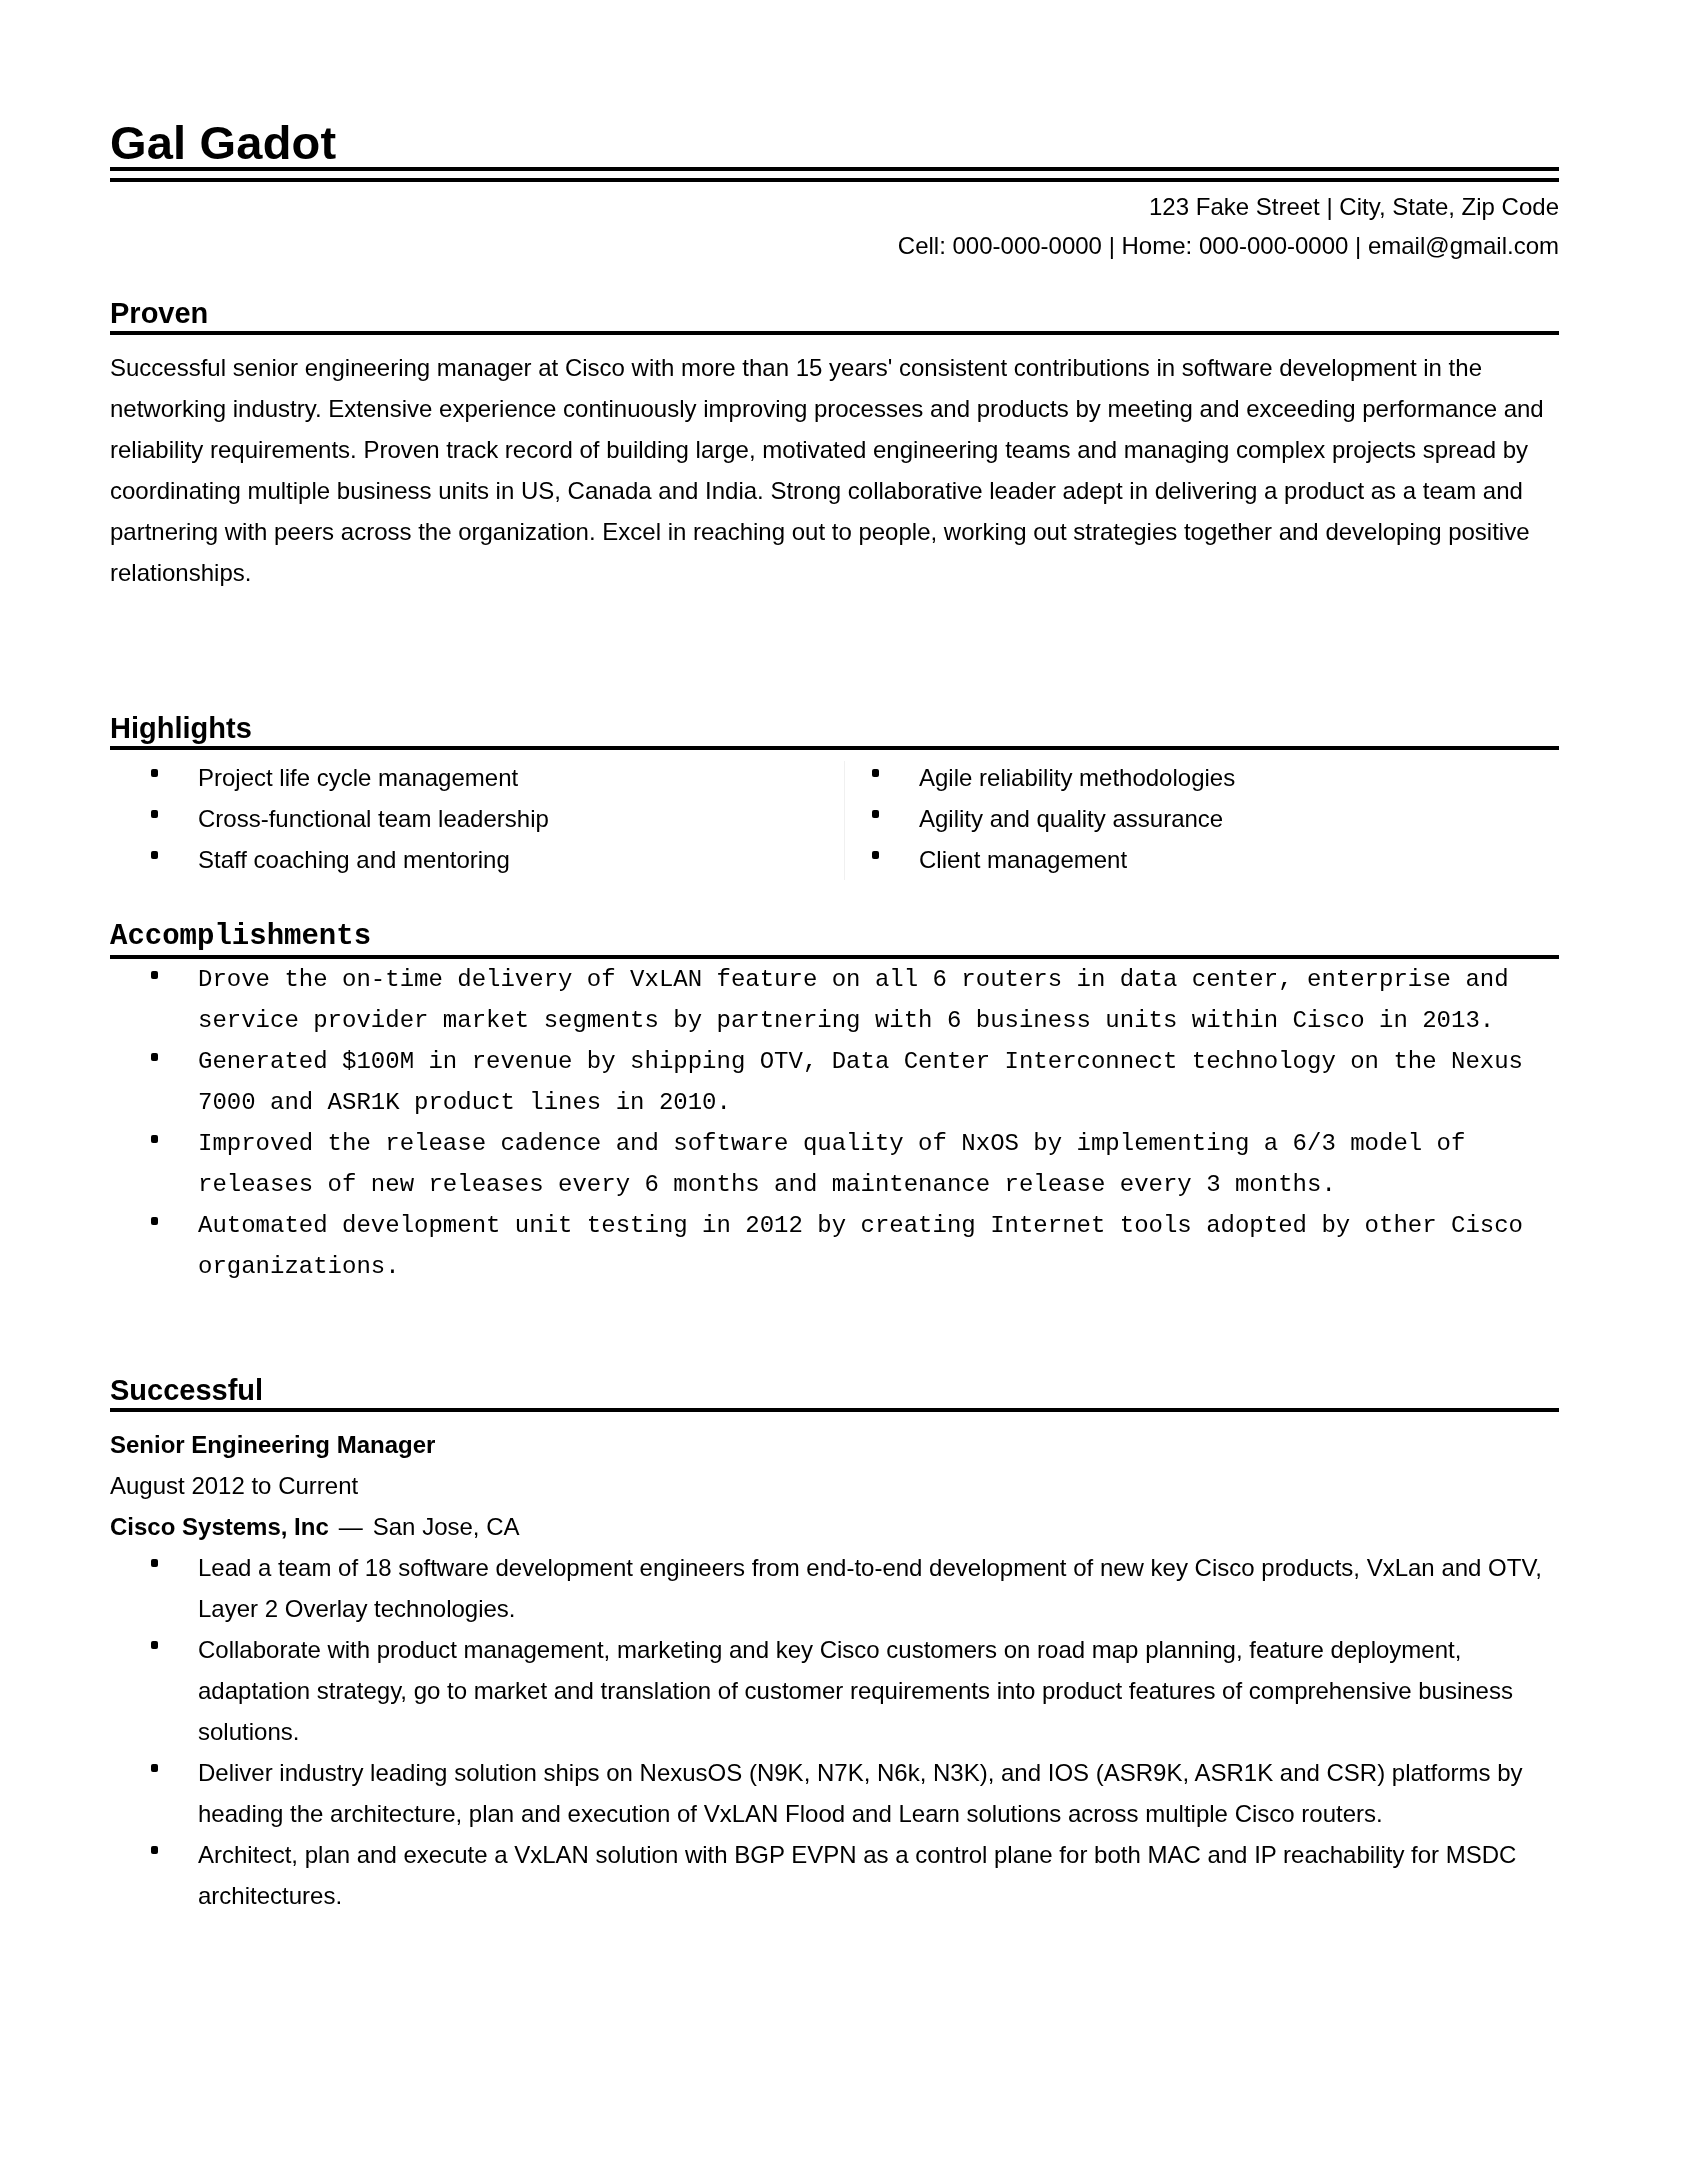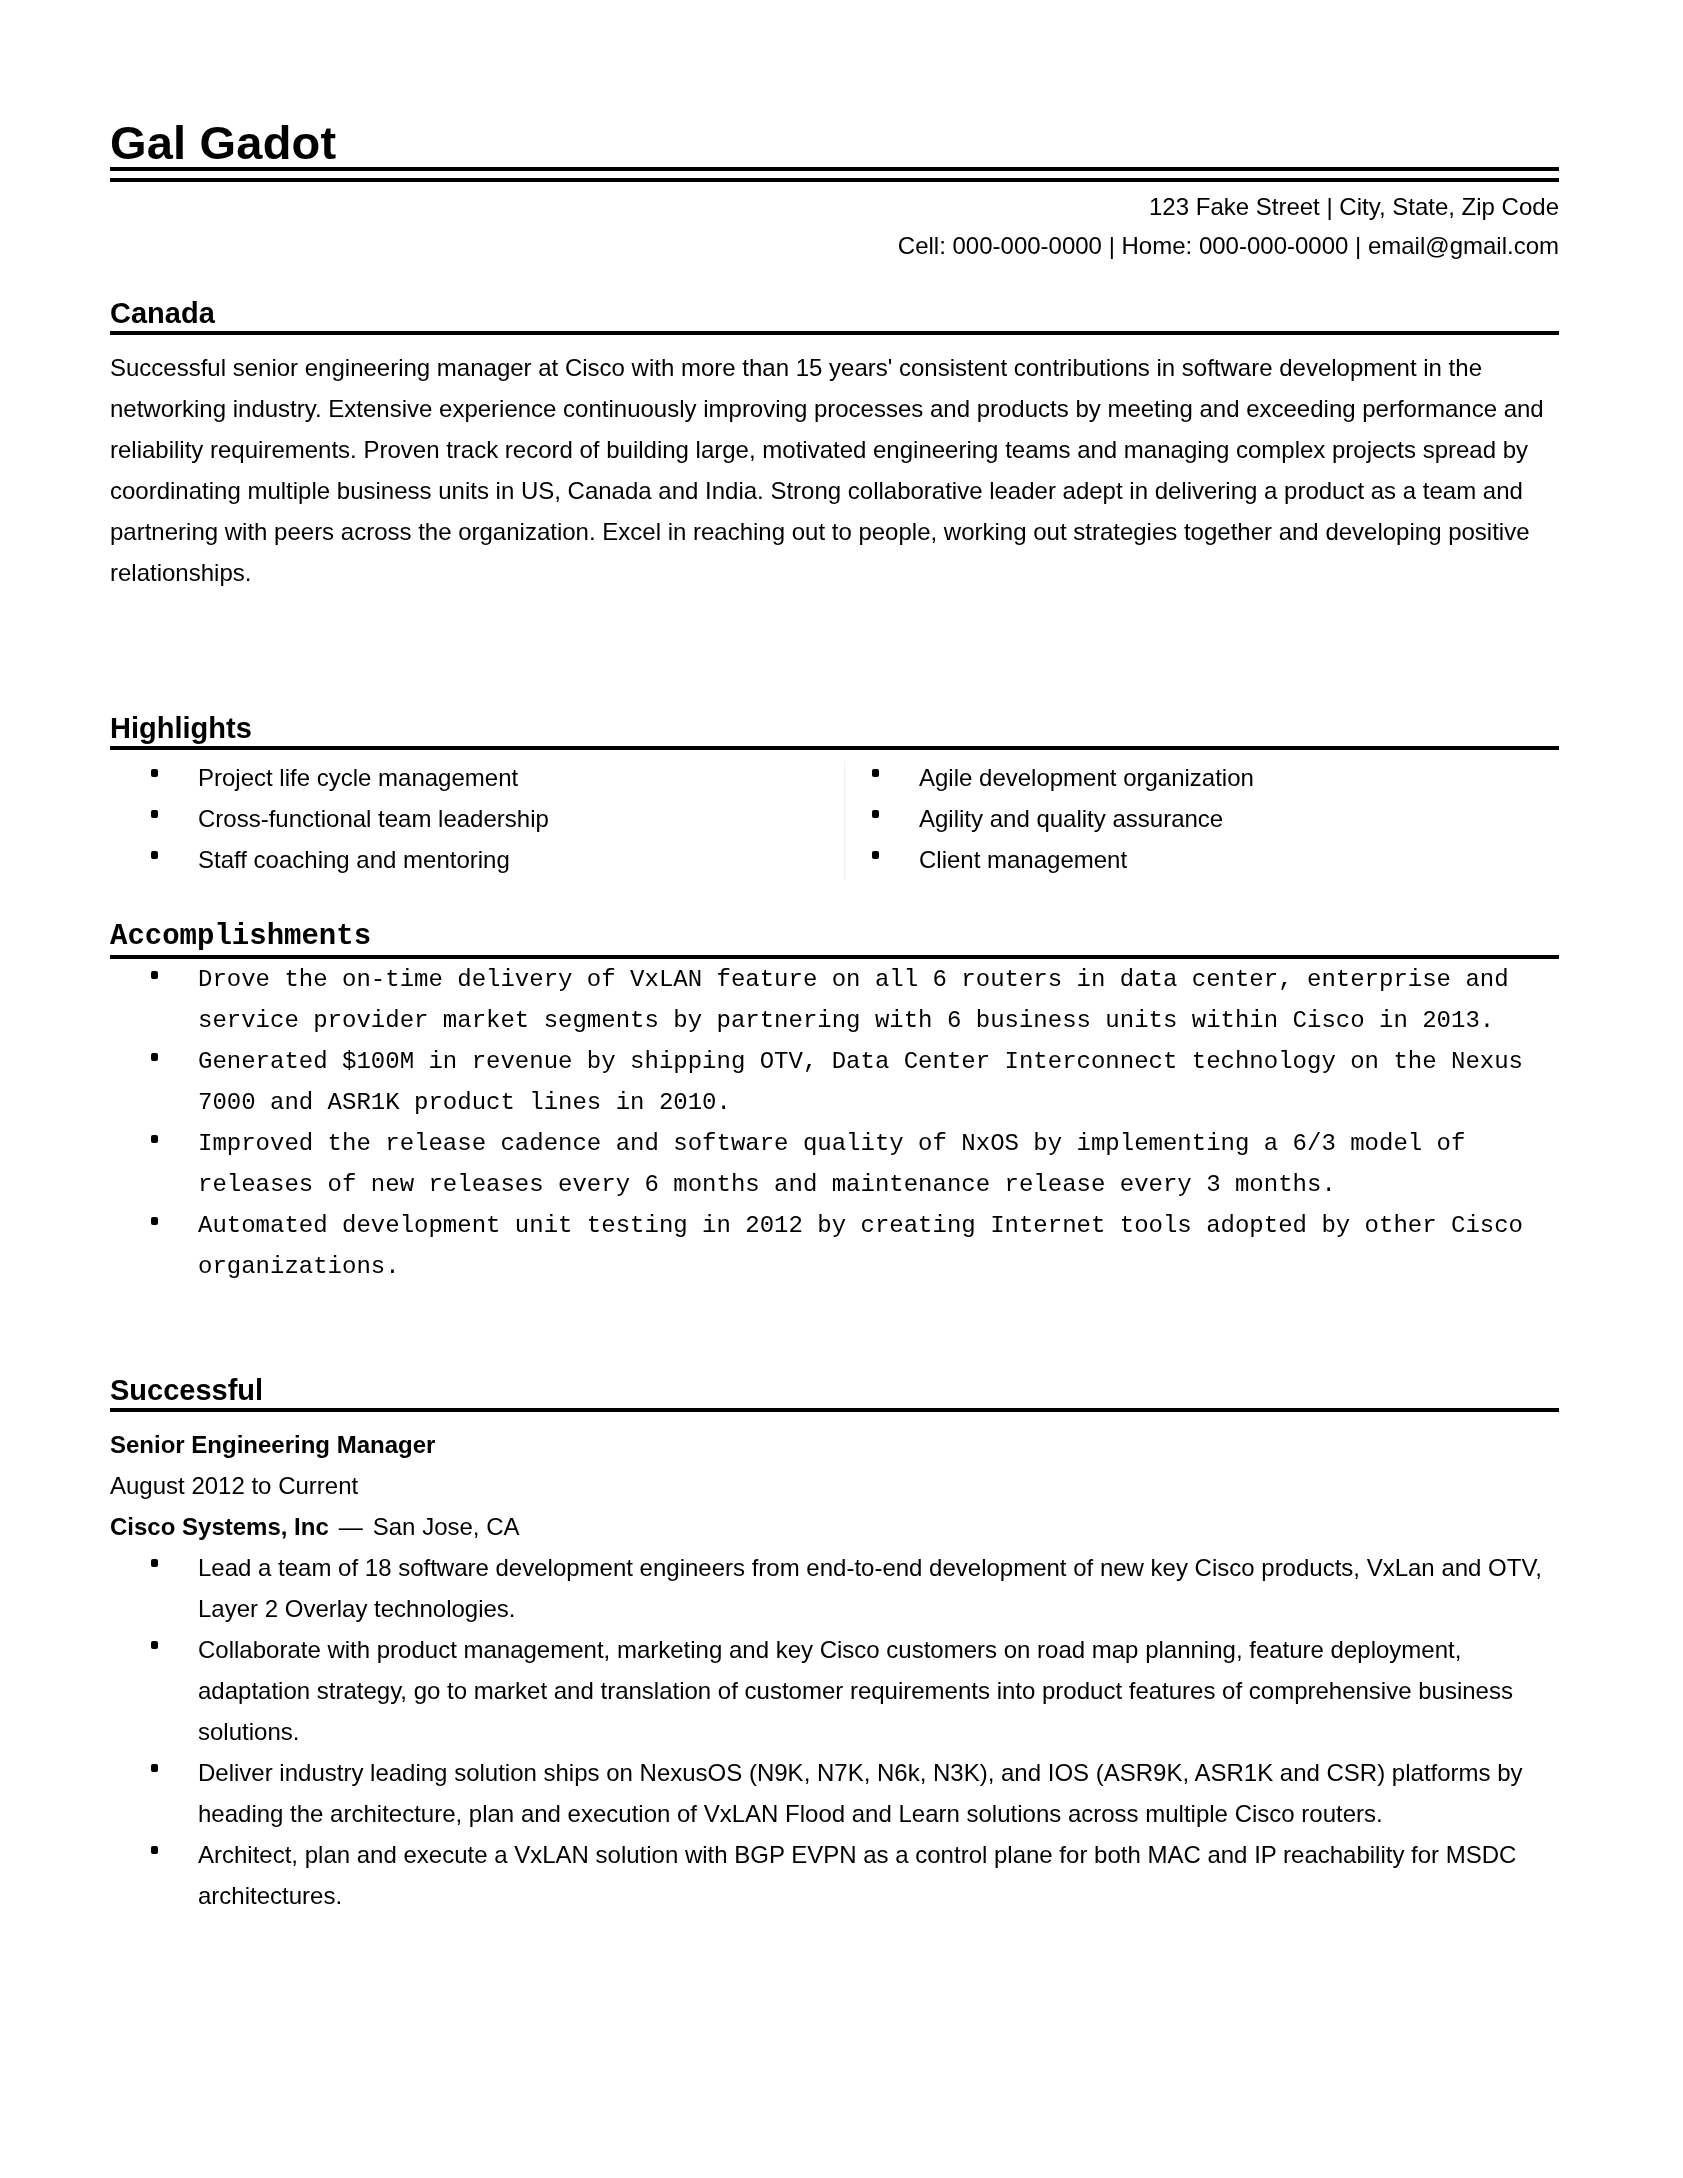--- a/index.html
+++ b/index.html
@@ -33,37 +33,37 @@
 
 <div class="page">
 
   <div class="name">Gal Gadot</div>
   <div class="rule-double-1"></div>
   <div class="rule-double-2"></div>
   <div class="contact l1">123 Fake Street | City, State, Zip Code</div>
   <div class="contact l2">Cell: 000-000-0000 | Home: 000-000-0000 | email@gmail.com</div>
 
   <div class="section" style="top:295px;">
-    <div class="sec-head">Canada</div>
+    <div class="sec-head">Proven</div>
     <div class="sec-rule"></div>
     <div class="para" style="margin-top:12px;">Successful senior engineering manager at Cisco with more than 15 years' consistent contributions in software development in the networking industry. Extensive experience continuously improving processes and products by meeting and exceeding performance and reliability requirements. Proven track record of building large, motivated engineering teams and managing complex projects spread by coordinating multiple business units in US, Canada and India. Strong collaborative leader adept in delivering a product as a team and partnering with peers across the organization. Excel in reaching out to people, working out strategies together and developing positive relationships.</div>
   </div>
 
   <div class="section" style="top:710px;">
     <div class="sec-head">Highlights</div>
     <div class="sec-rule"></div>
     <div class="hl-grid">
       <div class="hl-divider"></div>
       <ul class="bl hl-col">
         <li><span class="dot"></span><span>Project life cycle management</span></li>
         <li><span class="dot"></span><span>Cross-functional team leadership</span></li>
         <li><span class="dot"></span><span>Staff coaching and mentoring</span></li>
       </ul>
       <ul class="bl hl-col" style="margin-left:-7px;">
-        <li><span class="dot"></span><span>Agile development organization</span></li>
+        <li><span class="dot"></span><span>Agile reliability methodologies</span></li>
         <li><span class="dot"></span><span>Agility and quality assurance</span></li>
         <li><span class="dot"></span><span>Client management</span></li>
       </ul>
     </div>
   </div>
 
   <div class="section" style="top:919px;font-family:Liberation Mono, monospace;">
     <div class="sec-head">Accomplishments</div>
     <div class="sec-rule"></div>
     <ul class="bl" style="margin-top:0;">

